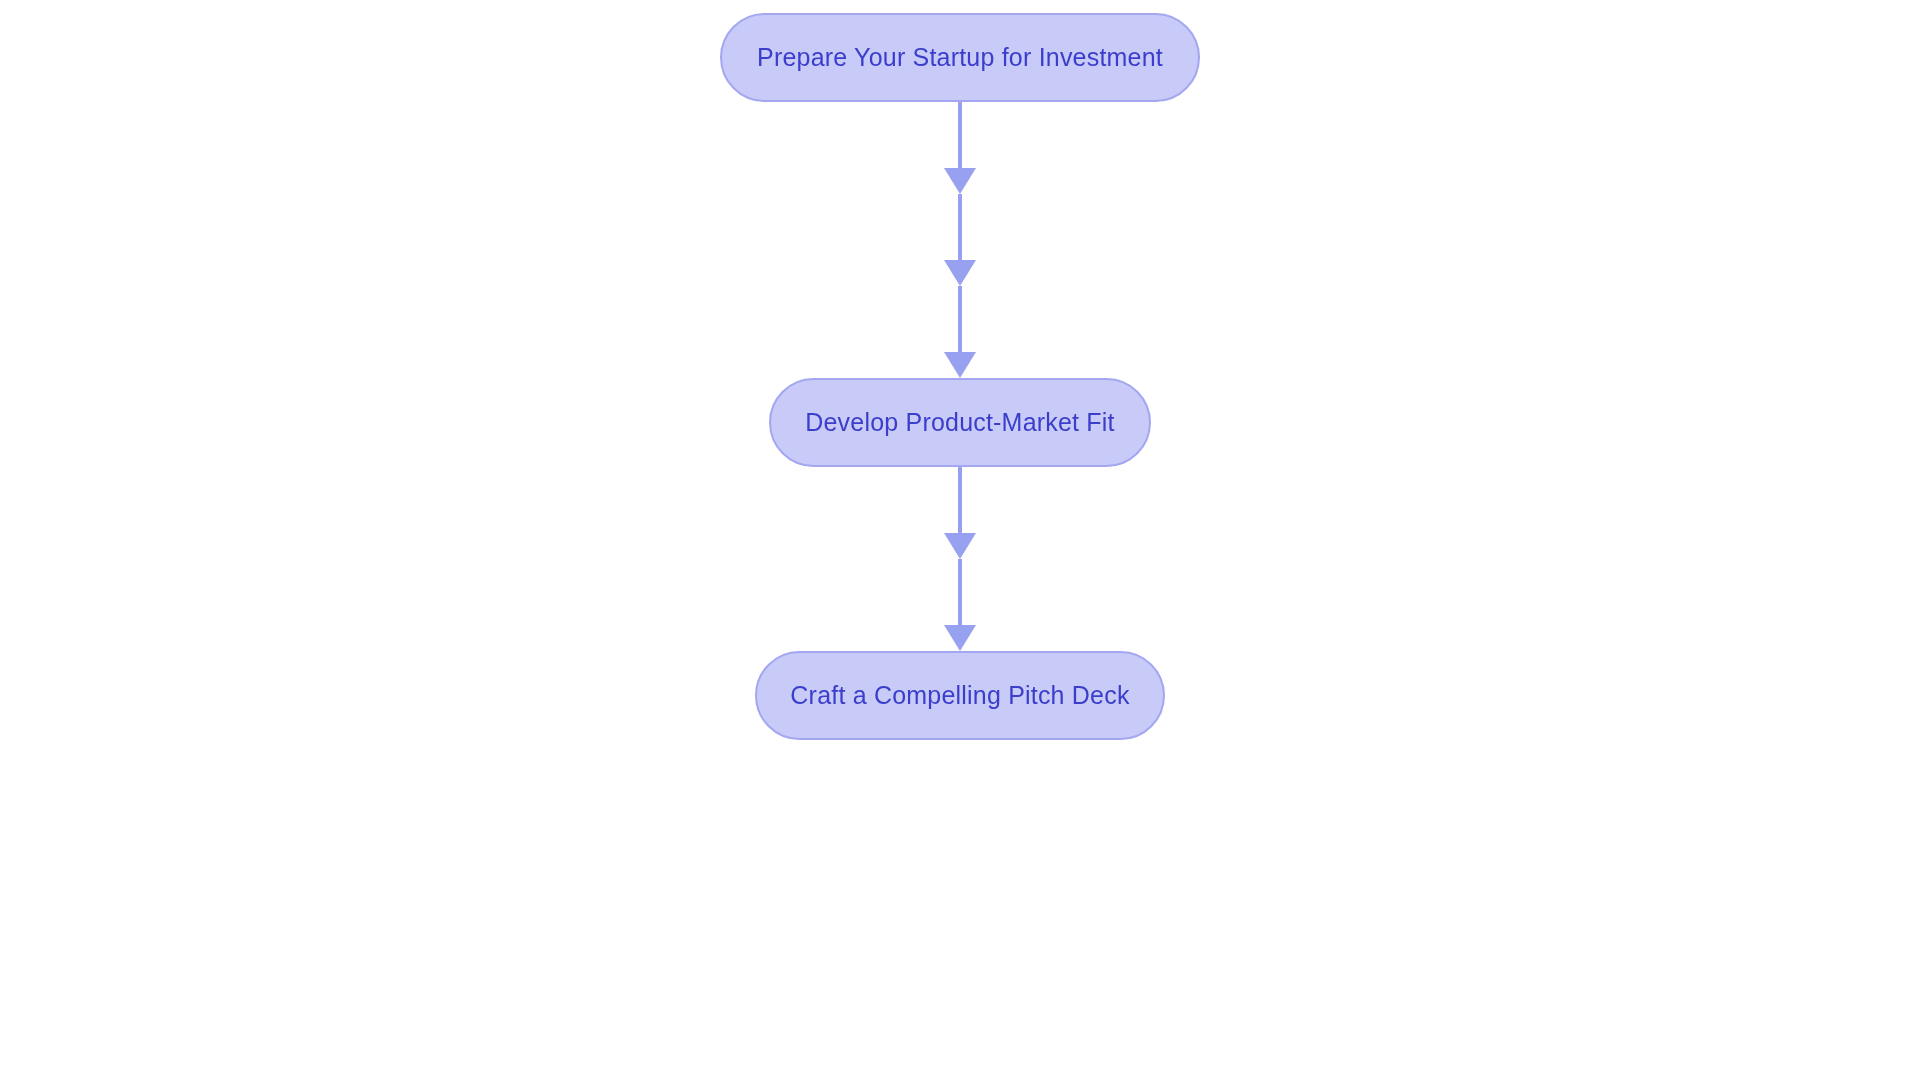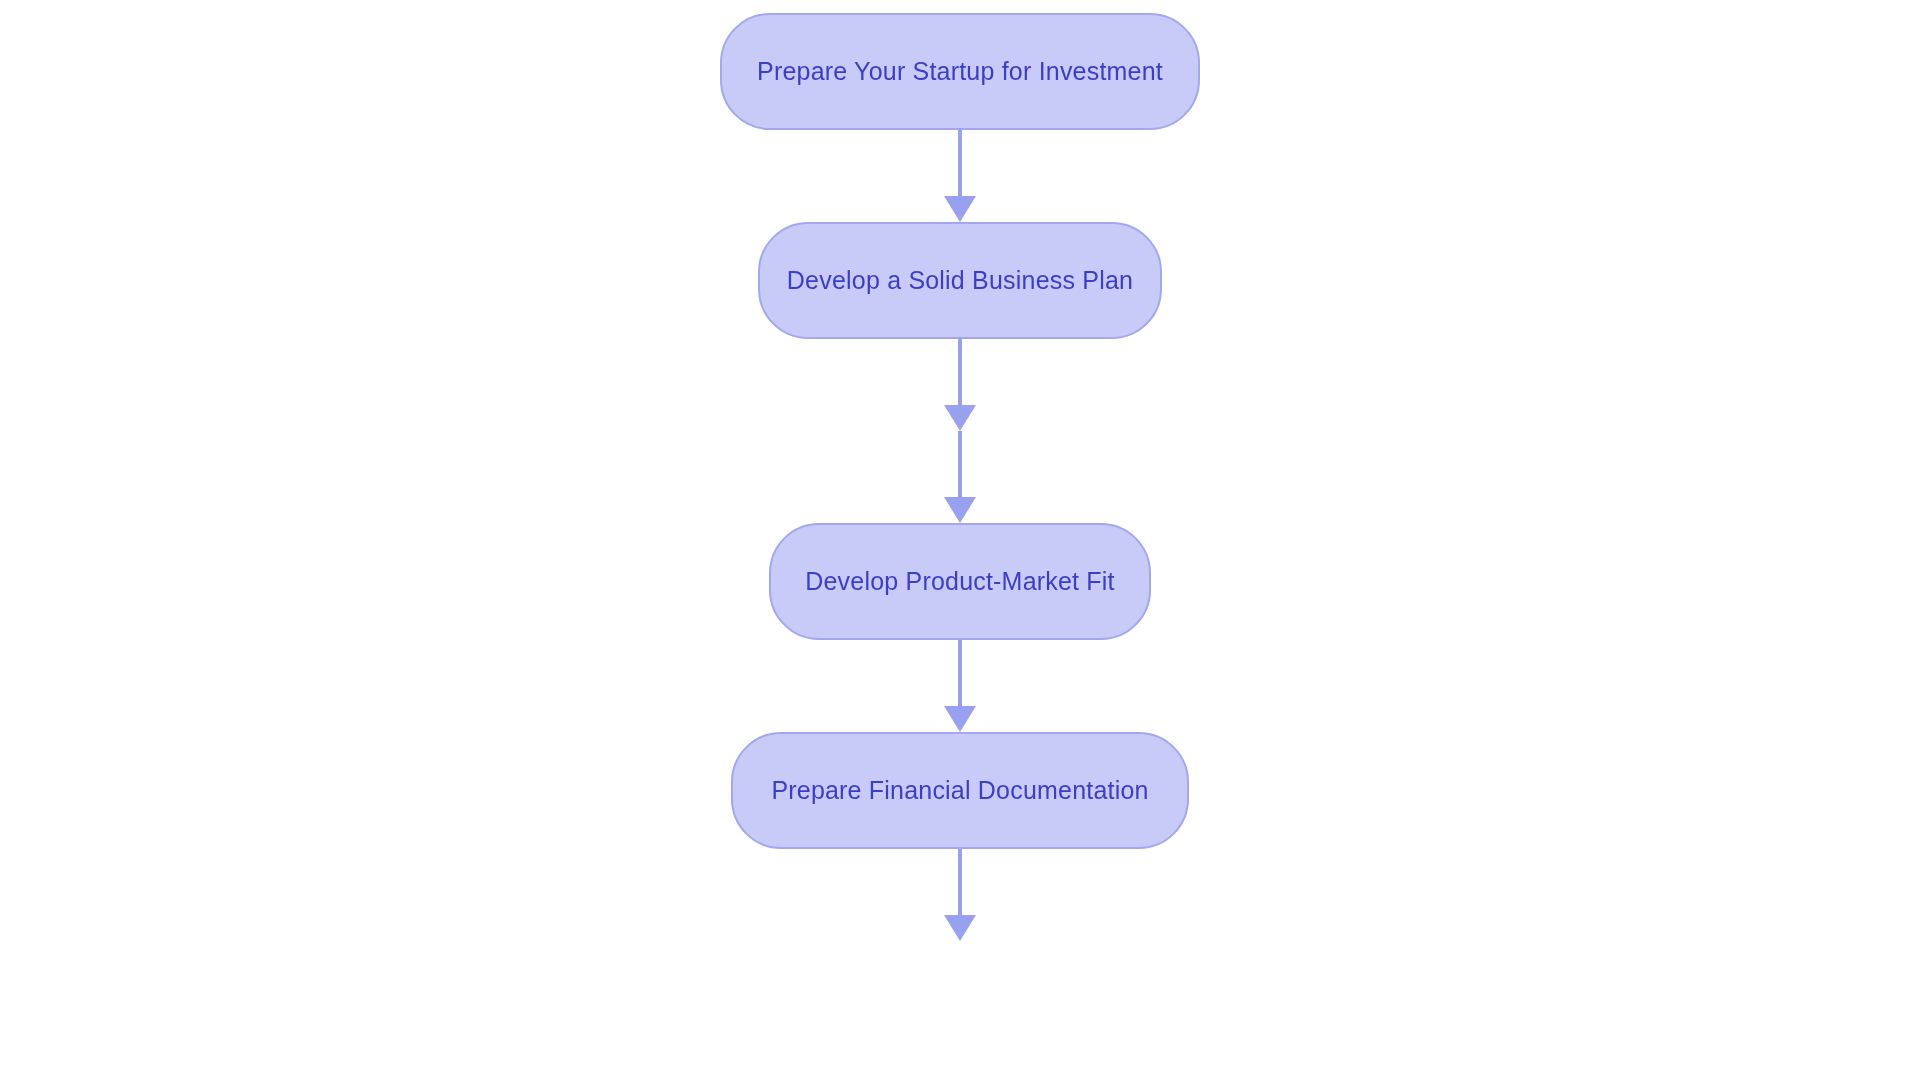--- a/index.html
+++ b/index.html
@@ -19,21 +19,21 @@
   }
   .canvas {
     width: 1920px;
     height: 1083px;
     display: flex;
     flex-direction: column;
     align-items: center;
     padding-top: 13px;
   }
   .node {
-    height: 117px;
+    height: 89px;
     border-radius: 50px;
     background: var(--node-fill);
     border: 2px solid var(--node-border);
     color: var(--node-text);
     font-size: 25px;
     letter-spacing: 0.2px;
     display: flex;
     align-items: center;
     justify-content: center;
     padding: 0 26px;
@@ -74,23 +74,20 @@
 
   <div class="node n1">
     <span>Prepare Your Startup for Investment</span>
   </div>
 
   <div class="arrow">
     <div class="arrow-line"></div>
     <div class="arrow-head"></div>
   </div>
 
-  <div class="node n2">
-    <span>Develop a Solid Business Plan</span>
-  </div>
 
   <div class="arrow">
     <div class="arrow-line"></div>
     <div class="arrow-head"></div>
   </div>
 
 
   <div class="arrow">
     <div class="arrow-line"></div>
     <div class="arrow-head"></div>
@@ -98,23 +95,23 @@
 
   <div class="node n4">
     <span>Develop Product-Market Fit</span>
   </div>
 
   <div class="arrow">
     <div class="arrow-line"></div>
     <div class="arrow-head"></div>
   </div>
 
-  <div class="node n5">
-    <span>Prepare Financial Documentation</span>
-  </div>
 
   <div class="arrow">
     <div class="arrow-line"></div>
     <div class="arrow-head"></div>
   </div>
 
+  <div class="node n6">
+    <span>Craft a Compelling Pitch Deck</span>
+  </div>
 
 </div>
 
 </body></html>

